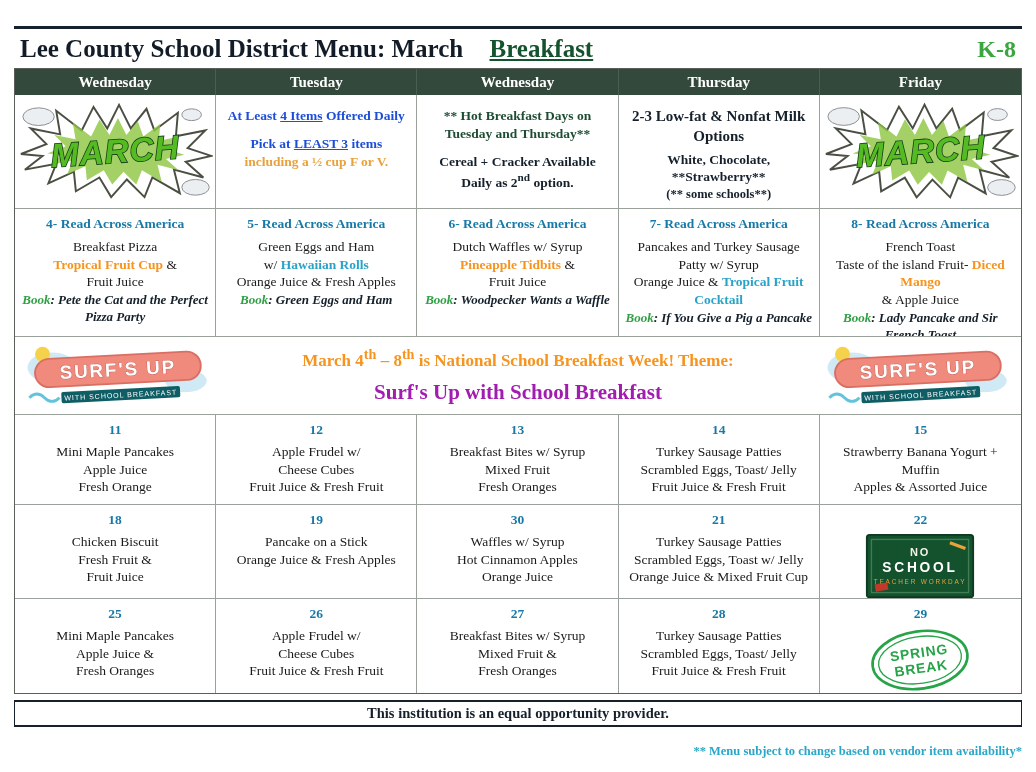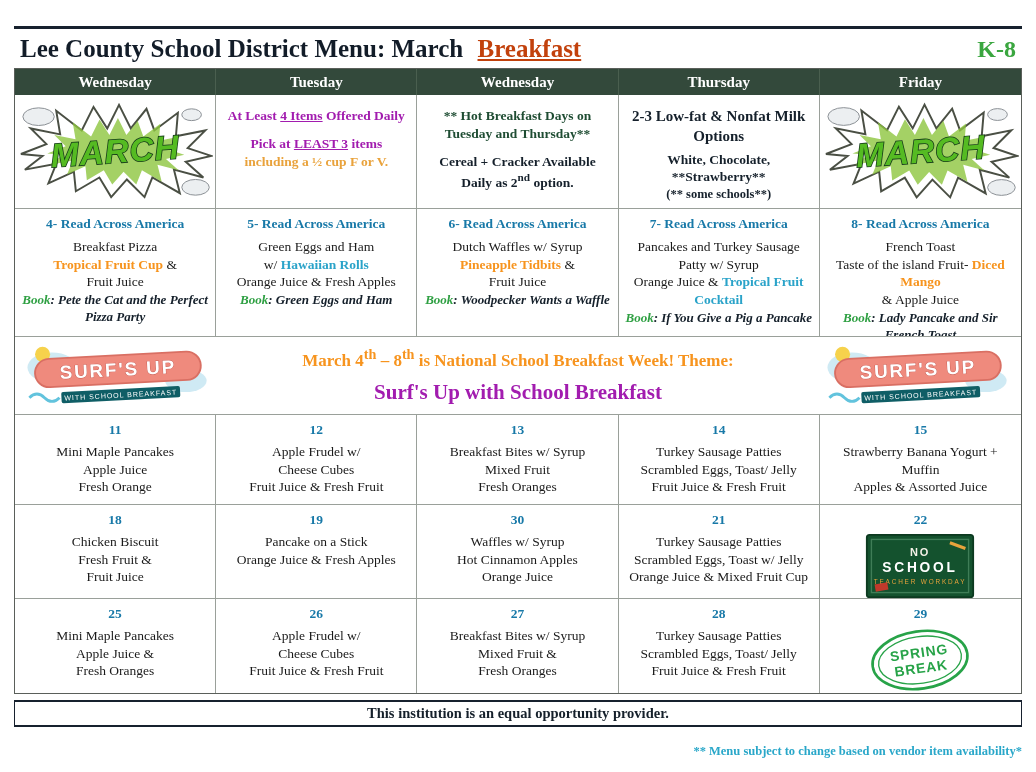--- a/index.html
+++ b/index.html
@@ -6,21 +6,21 @@
   html, body { margin:0; padding:0; }
   body {
     width:1036px; height:772px; background:#ffffff; overflow:hidden;
     font-family:"Liberation Serif","DejaVu Serif",serif; color:#1a1a1a;
   }
   .page { padding:0 14px; }
   .top-rule { border-top:3px solid #17212e; margin-top:26px; }
 
   .title-bar { display:flex; align-items:baseline; justify-content:space-between; padding:6px 6px 5px 6px; }
   .title { font-size:25px; font-weight:bold; color:#121c28; white-space:nowrap; }
-  .title .meal { color:#c2410c; text-decoration:underline; margin-left:8px; }
+  .title .meal { color:#14532d; text-decoration:underline; margin-left:20px; }
   .grade { font-size:24px; font-weight:bold; color:#3aa63f; }
 
   .cal {
     display:grid;
     grid-template-columns:repeat(5,1fr);
     grid-template-rows:26px 114px 128px 78px 90px 94px 94px;
     border:1px solid #5a5f5a;
   }
   .dayhdr {
     background:#33493b; color:#ffffff; font-weight:bold; font-size:15px;
@@ -37,21 +37,21 @@
   .gfx-cell { padding:3px 2px; display:flex; align-items:center; justify-content:center; }
 
   .date { color:#1879a8; font-weight:bold; margin-bottom:4px; }
   .raadate { color:#1879a8; font-weight:bold; margin-bottom:5px; }
   .ln { margin:0; }
   .hl-o { color:#f7941e; font-weight:bold; }
   .hl-t { color:#2aa3c9; font-weight:bold; }
   .book { font-style:italic; font-weight:bold; color:#15202b; font-size:13px; }
   .book .bl { color:#2fa043; }
 
-  .green { color:#a21caf; font-weight:bold; }
+  .green { color:#1d4ed8; font-weight:bold; }
   .olive { color:#e9a23b; font-weight:bold; }
   .u { text-decoration:underline; }
   .gap { height:10px; }
   .dgreen { color:#1f4d33; font-weight:bold; }
   .blackb { font-weight:bold; color:#15202b; }
   .milk-title { font-size:15px; font-weight:bold; color:#15202b; margin-bottom:4px; }
   .small { font-size:12.5px; }
   .info-pad { padding-top:12px; }
 
   .banner { grid-column:1/-1; border-bottom:1px solid #9aa09a; display:flex; align-items:center; justify-content:space-between; padding:4px 8px; background:#ffffff; }

